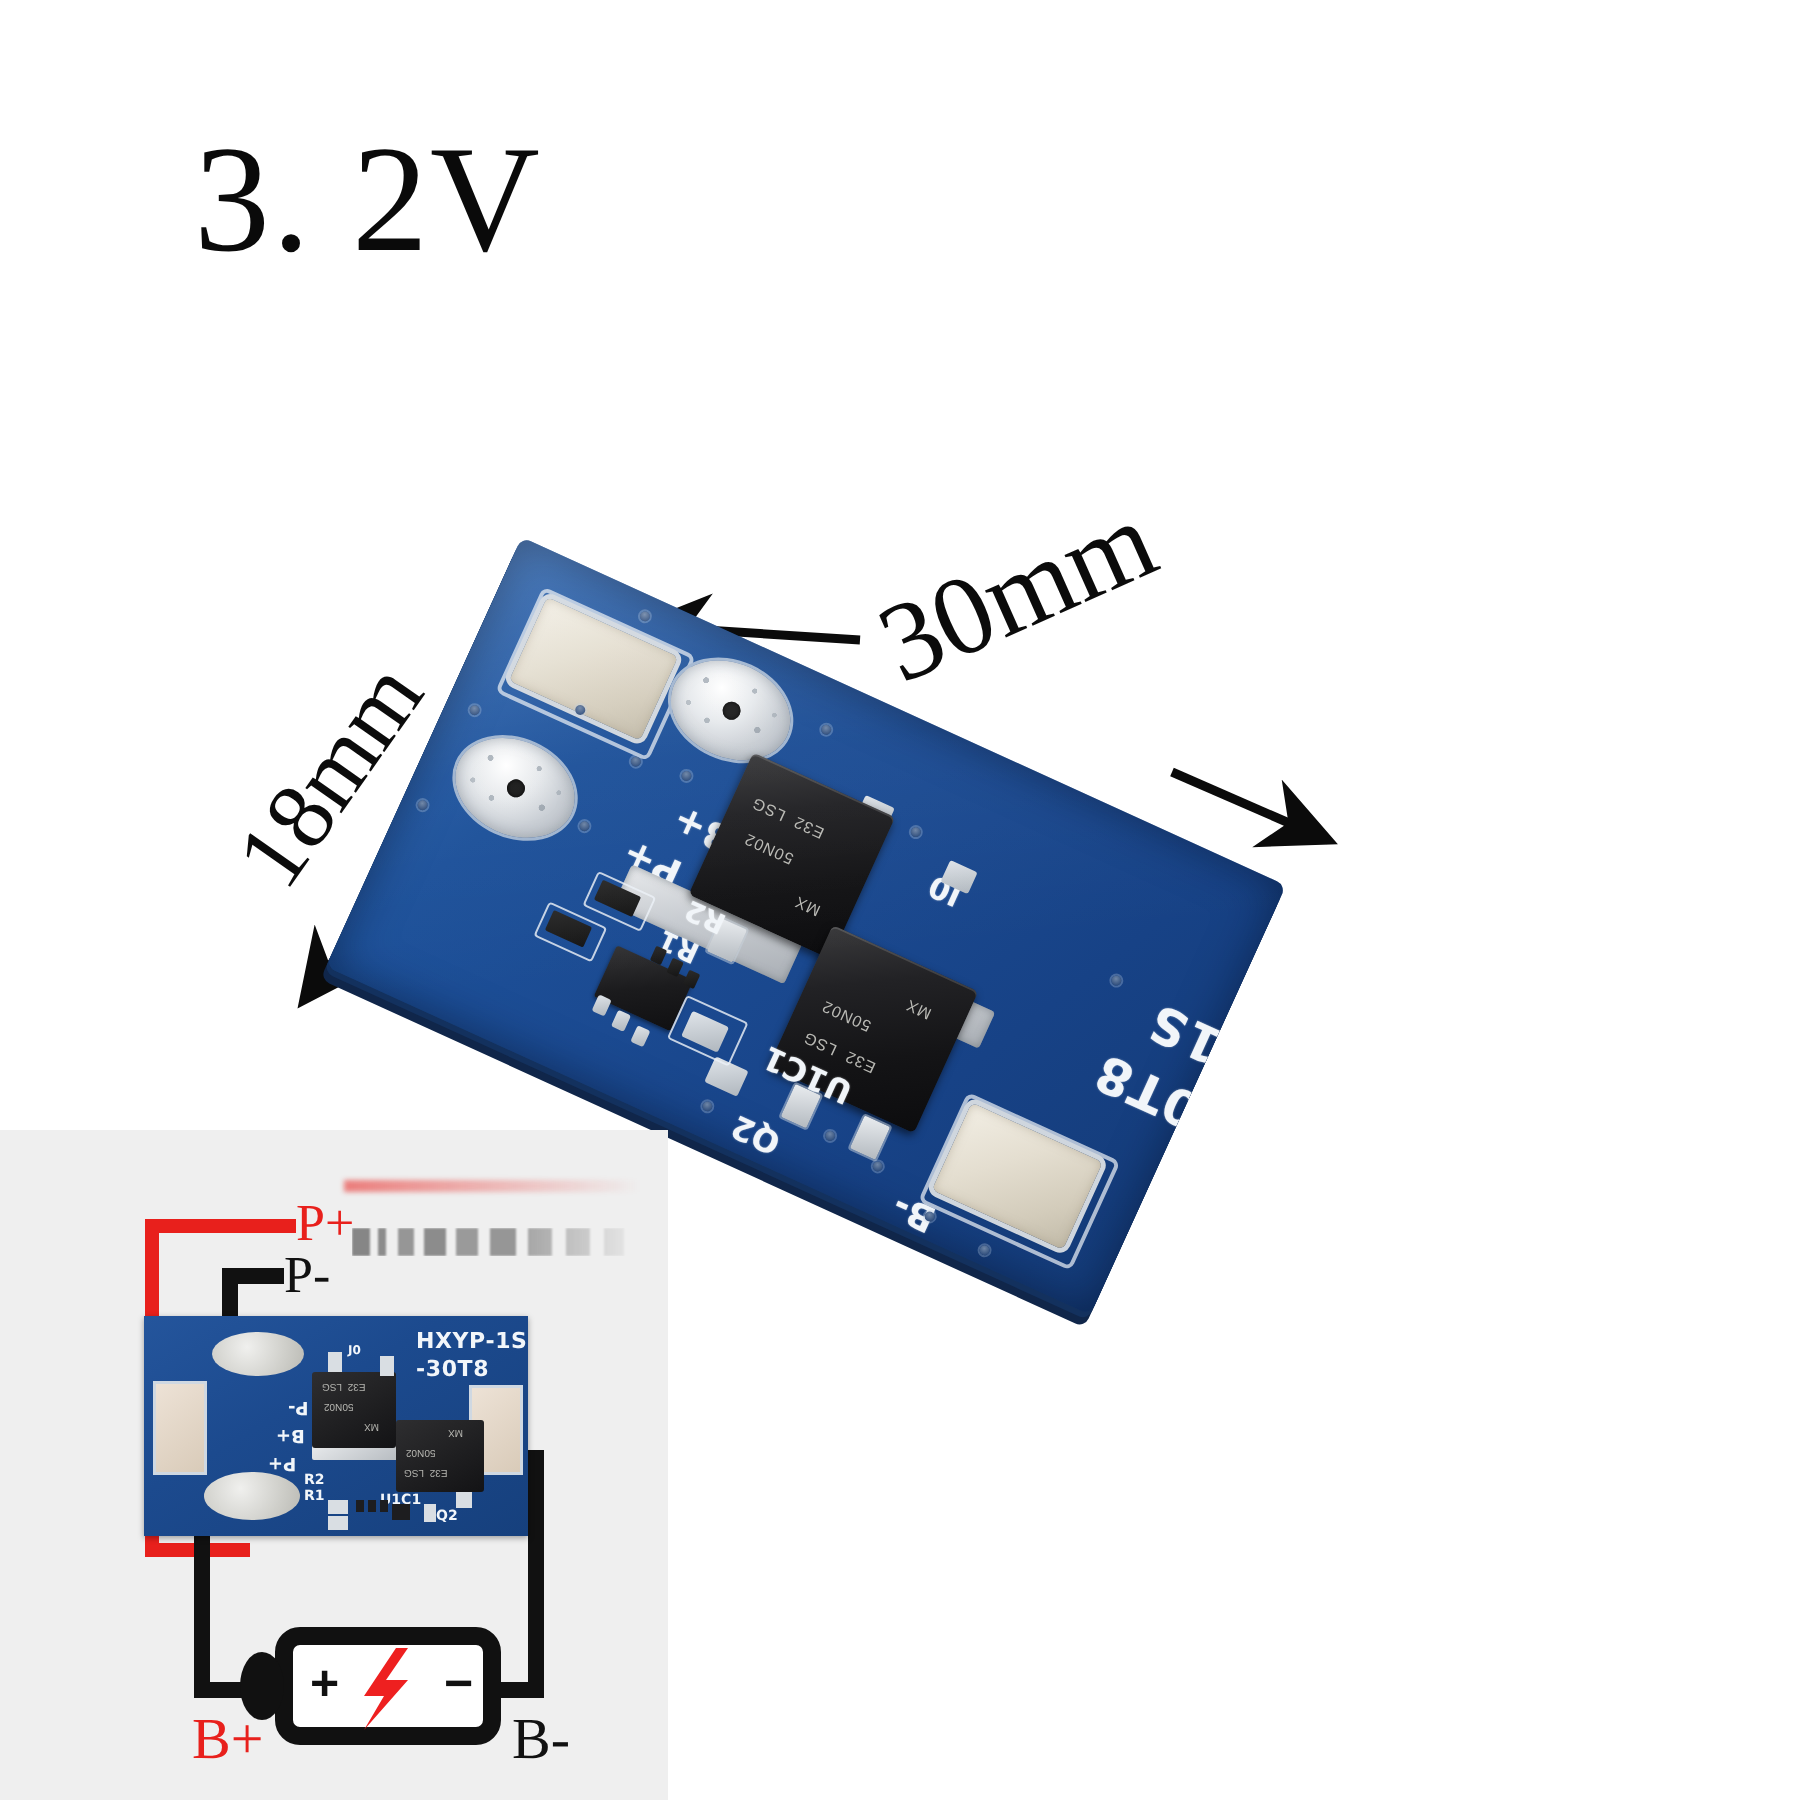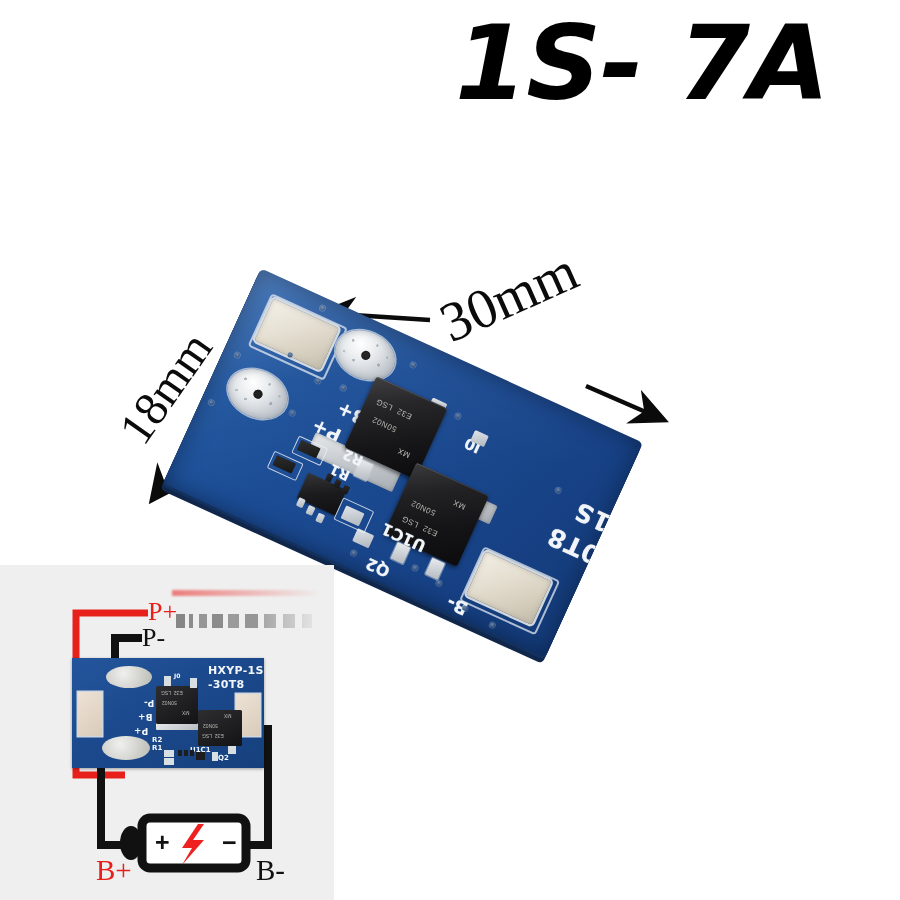--- a/index.html
+++ b/index.html
@@ -256,21 +256,21 @@
     position:absolute;left:172px;top:590px;width:148px;height:6px;
     background:linear-gradient(90deg, rgba(232,32,28,.55), rgba(232,32,28,.22) 60%, rgba(232,32,28,0));
     filter:blur(1.2px);
   }
 </style>
 </head>
 <body>
 
 <div id="stage">
 
-  <div class="hdr-spec">1S- 7A</div>
+  <div class="hdr-volt">3. 2V</div>
 
   <svg class="arrow-svg" viewBox="0 0 900 900">
     <defs>
       <marker id="ah" markerWidth="9" markerHeight="9" refX="7.4" refY="4.5" orient="auto">
         <path d="M0,0.4 L8.6,4.5 L0,8.6 L2.6,4.5 Z" fill="#0b0b0b"></path>
       </marker>
       <marker id="ah2" markerWidth="9" markerHeight="9" refX="7.4" refY="4.5" orient="auto">
         <path d="M0,0.4 L8.6,4.5 L0,8.6 L2.6,4.5 Z" fill="#0b0b0b"></path>
       </marker>
     </defs>

